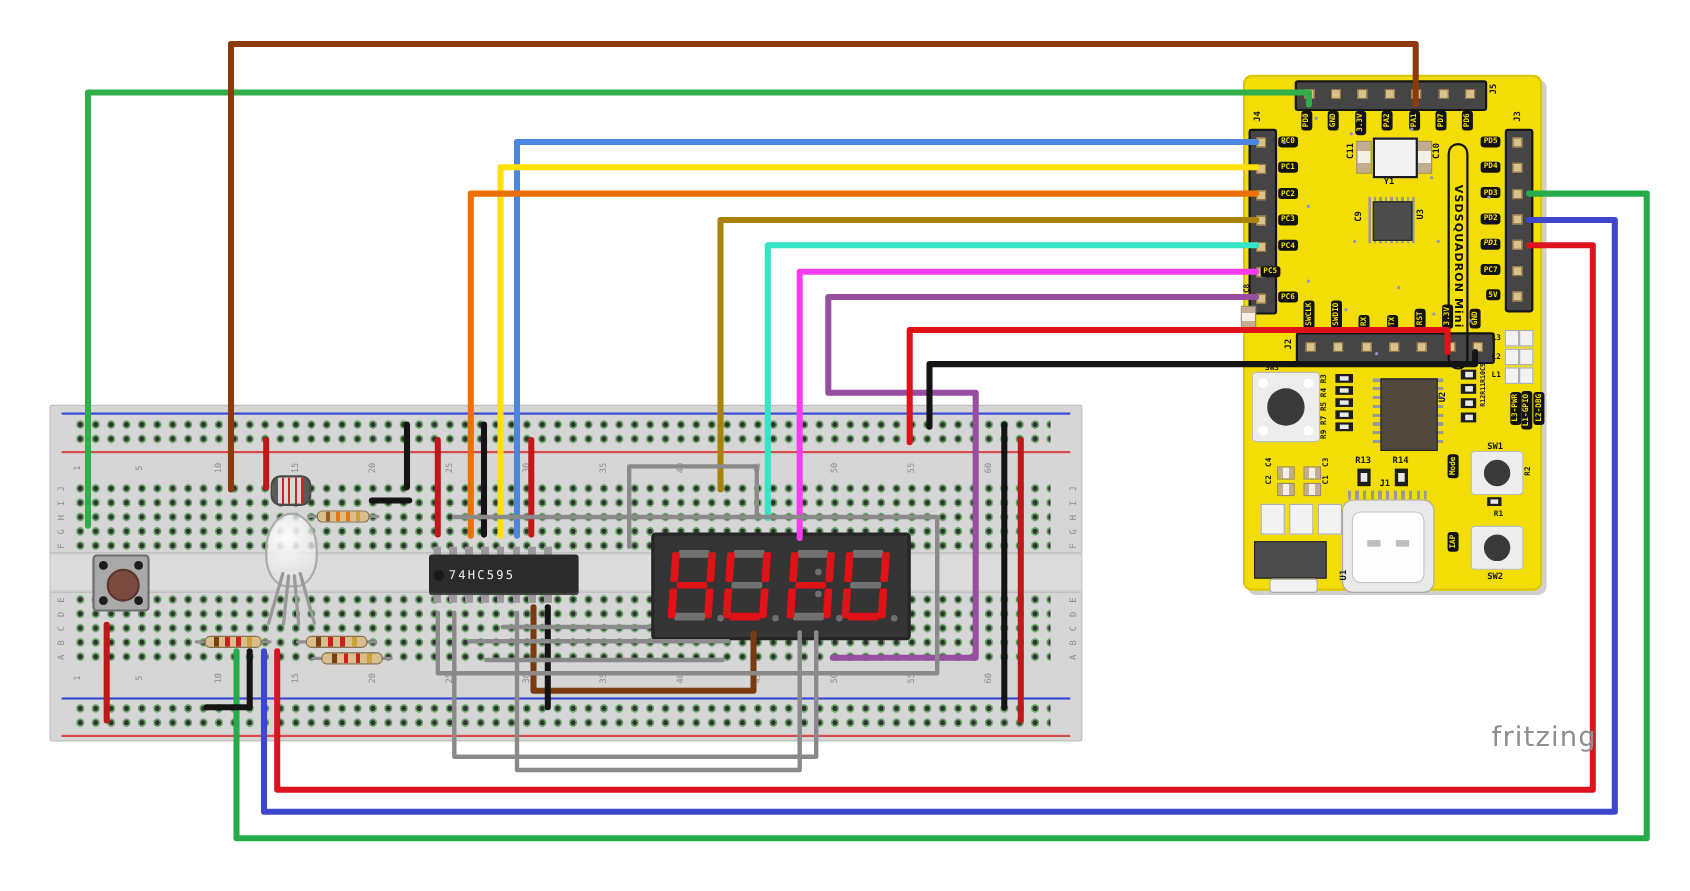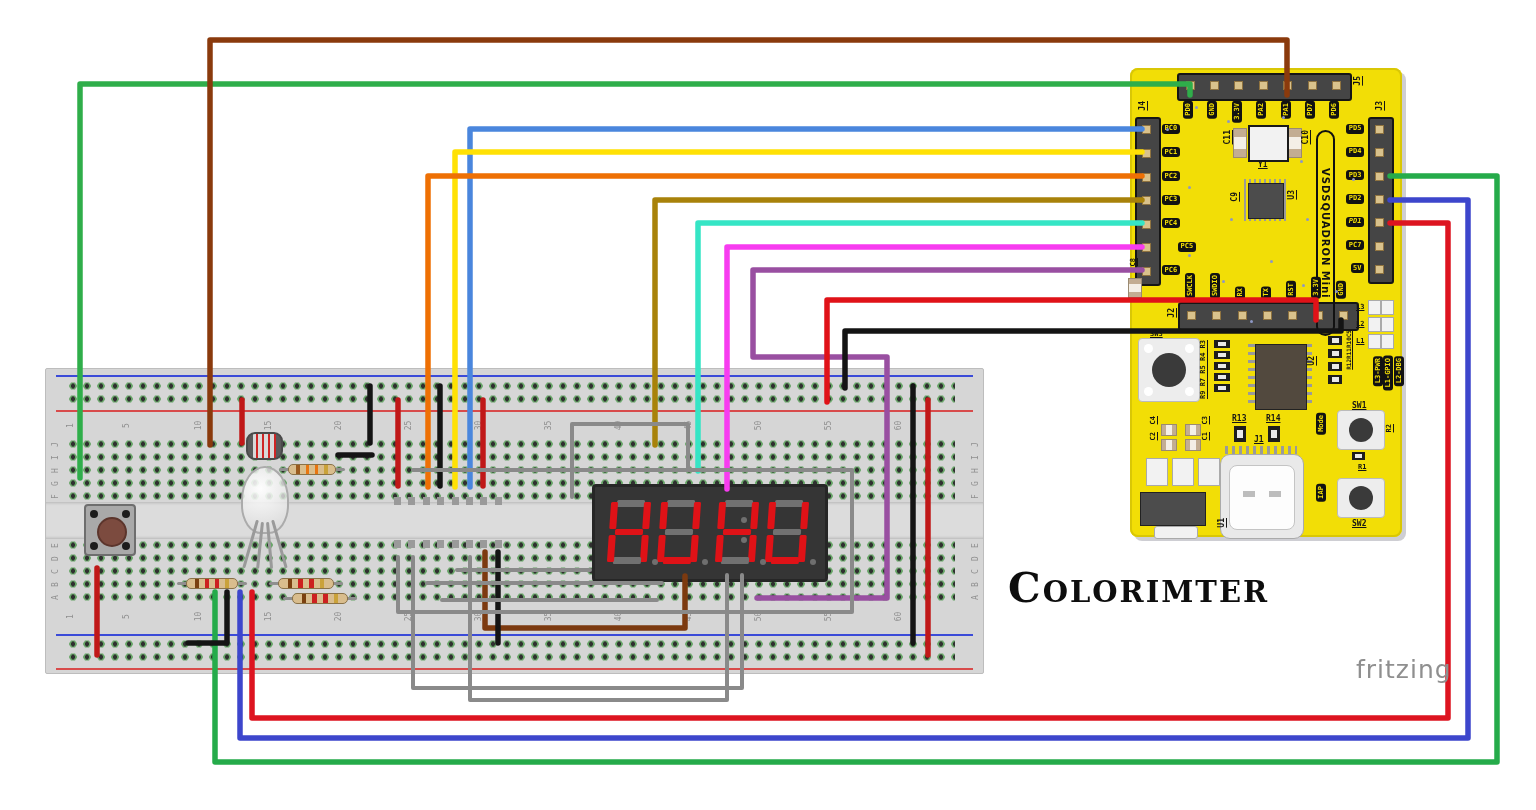--- a/index.html
+++ b/index.html
@@ -45,21 +45,21 @@
   .seg.on{background:#df1217;} .seg.off{background:#717171;}
   .ddot{position:absolute;width:6px;height:6px;border-radius:50%;background:#6f6f6f;}
   
   .mcu{position:absolute;left:1130px;top:68px;width:272px;height:469px;background:#f2de06;
        border-radius:8px;box-shadow:4px 4px 0 rgba(165,165,175,.55), inset 0 0 0 2px #d9c705;}
   .hdr{position:absolute;background:#454545;border:2px solid #161616;border-radius:3px;}
   .pin{position:absolute;width:7px;height:7px;background:#d9c28c;border:1px solid #8f7340;}
   .pill{position:absolute;background:#121212;color:#f2de06;border-radius:3px;
         font:bold 7px "DejaVu Sans Mono",monospace;line-height:1;padding:1.5px 2.5px;white-space:nowrap;}
   .vpill{writing-mode:vertical-rl;transform:rotate(180deg);padding:2.5px 1.5px;}
-  .slk{position:absolute;color:#151515;font:bold 8px "DejaVu Sans Mono",monospace;line-height:1;white-space:nowrap;text-decoration:underline;}
+  .slk{position:absolute;color:#151515;font:bold 8px "DejaVu Sans Mono",monospace;line-height:1;white-space:nowrap;}
   .vslk{writing-mode:vertical-rl;transform:rotate(180deg);} 
   .tan{position:absolute;background:linear-gradient(90deg,#c3ad92 0 30%,#f4efe6 30% 70%,#c3ad92 70%);
        border:1px solid #9a8a72;}
   .tanv{position:absolute;background:linear-gradient(180deg,#c3ad92 0 30%,#f4efe6 30% 70%,#c3ad92 70%);
        border:1px solid #9a8a72;}
   .chip{position:absolute;background:#4c4c4c;border:1px solid #222;}
   .via{position:absolute;width:3px;height:3px;border-radius:50%;background:#8d97c4;}
   .whiterect{position:absolute;background:#f2f2f2;border:1px solid #aaa;}
   .blackcomp{position:absolute;background:#1d1d1d;}
   .blackcomp i{position:absolute;left:25%;top:25%;width:50%;height:50%;background:#e9e9e9;}
@@ -171,20 +171,23 @@
       <span class="r-lead"></span>
       <span class="r-body" style="background: linear-gradient(90deg, rgb(217, 189, 141) 0px, rgb(217, 189, 141) 16%, rgb(122, 64, 16) 16%, rgb(122, 64, 16) 24%, rgb(217, 189, 141) 24%, rgb(217, 189, 141) 36%, rgb(204, 32, 32) 36%, rgb(204, 32, 32) 44%, rgb(217, 189, 141) 44%, rgb(217, 189, 141) 56%, rgb(204, 32, 32) 56%, rgb(204, 32, 32) 64%, rgb(217, 189, 141) 64%, rgb(217, 189, 141) 76%, rgb(202, 162, 58) 76%, rgb(202, 162, 58) 84%, rgb(217, 189, 141) 84%);"></span>
     </div>
   <div class="part resistor" style="left:292px;top:593px;width:56px;">
       <span class="r-lead"></span>
       <span class="r-body" style="background: linear-gradient(90deg, rgb(217, 189, 141) 0px, rgb(217, 189, 141) 16%, rgb(122, 64, 16) 16%, rgb(122, 64, 16) 24%, rgb(217, 189, 141) 24%, rgb(217, 189, 141) 36%, rgb(204, 32, 32) 36%, rgb(204, 32, 32) 44%, rgb(217, 189, 141) 44%, rgb(217, 189, 141) 56%, rgb(204, 32, 32) 56%, rgb(204, 32, 32) 64%, rgb(217, 189, 141) 64%, rgb(217, 189, 141) 76%, rgb(202, 162, 58) 76%, rgb(202, 162, 58) 84%, rgb(217, 189, 141) 84%);"></span>
     </div>
 
   <div class="part ic-pins" style="left:394px;top:497px;width:110px;"></div>
   <div class="part ic-pins" style="left:394px;top:540px;width:110px;"></div>
+  <div class="part ic595" style="left:390px;top:504px;width:118px;height:37px;">
+    <span>74HC595</span>
+  </div>
 
   <div class="part display" style="left:592px;top:484px;width:230px;height:92px;">
     <div id="display-digits">
         <div class="digit" style="left: 13px; top: 12px;">
           <div class="seg off" style="left: 7px; top: 1px; width: 28px; height: 7px;"></div>
           <div class="seg on" style="left: 34px; top: 3px; width: 7px; height: 27px;"></div>
           <div class="seg on" style="left: 34px; top: 36px; width: 7px; height: 27px;"></div>
           <div class="seg off" style="left: 7px; top: 58px; width: 28px; height: 7px;"></div>
           <div class="seg on" style="left: 1px; top: 36px; width: 7px; height: 27px;"></div>
           <div class="seg on" style="left: 1px; top: 3px; width: 7px; height: 27px;"></div>
@@ -390,21 +393,21 @@
       <div class="pill vpill" style="left: 150.6px; top: 33px;">PA1</div>
       <div class="pin" style="left: 12px; top: 151.7px;"></div>
       <div class="pill" style="left: 32px; top: 150.2px;">PC4</div>
       <div class="pin" style="left: 245px; top: 150.3px;"></div>
       <div class="pill" style="top: 148.8px; right: 38px; font-style: italic;">PD1</div>
       <div class="pin" style="left: 158.3px; top: 243px;"></div>
       <div class="pill vpill" style="left: 155.8px; bottom: 238px;">RST</div>
       <div class="pin" style="left: 177.5px; top: 13px;"></div>
       <div class="pill vpill" style="left: 175px; top: 33px;">PD7</div>
       <div class="pin" style="left: 12px; top: 175.3px;"></div>
-      <div class="pill" style="left: 48px; top: 173.8px;">PC5</div>
+      <div class="pill" style="left: 16px; top: 173.8px;">PC5</div>
       <div class="pin" style="left: 245px; top: 173.6px;"></div>
       <div class="pill" style="top: 172.1px; right: 38px;">PC7</div>
       <div class="pin" style="left: 183.6px; top: 243px;"></div>
       <div class="pill vpill" style="left: 181.1px; bottom: 238px;">3.3V</div>
       <div class="pin" style="left: 201.9px; top: 13px;"></div>
       <div class="pill vpill" style="left: 199.4px; top: 33px;">PD6</div>
       <div class="pin" style="left: 12px; top: 198.9px;"></div>
       <div class="pill" style="left: 32px; top: 197.4px;">PC6</div>
       <div class="pin" style="left: 245px; top: 196.9px;"></div>
       <div class="pill" style="top: 195.4px; right: 38px;">5V</div>
@@ -457,16 +460,15 @@
       <polyline points="413,470 852,470 852,612 398,612 398,557" fill="none" stroke="#8a8a8a" stroke-width="4" stroke-linecap="round" stroke-linejoin="round"></polyline>
       <polyline points="572,497 572,424 688,424 688,470" fill="none" stroke="#8a8a8a" stroke-width="4" stroke-linecap="round" stroke-linejoin="round"></polyline>
       <polyline points="457,570 590,570" fill="none" stroke="#8a8a8a" stroke-width="4" stroke-linecap="round" stroke-linejoin="round"></polyline>
       <polyline points="427,583 662,583" fill="none" stroke="#8a8a8a" stroke-width="4" stroke-linecap="round" stroke-linejoin="round"></polyline>
       <polyline points="442,600 657,600" fill="none" stroke="#8a8a8a" stroke-width="4" stroke-linecap="round" stroke-linejoin="round"></polyline>
       <polyline points="413,557 413,688 742,688 742,575" fill="none" stroke="#8a8a8a" stroke-width="4" stroke-linecap="round" stroke-linejoin="round"></polyline>
       <polyline points="470,557 470,700 727,700 727,575" fill="none" stroke="#8a8a8a" stroke-width="4" stroke-linecap="round" stroke-linejoin="round"></polyline>
     </svg>
 
   <div class="title-block">
-    <div class="title-main">Colorimter</div>
   </div>
   <div class="watermark">fritzing</div>
 </div>
 
 </body></html>

